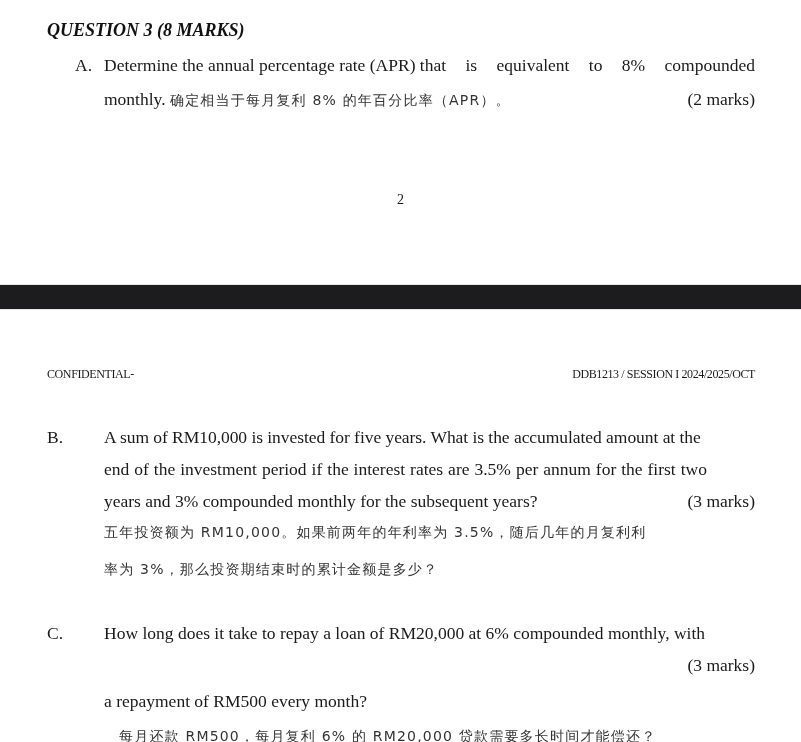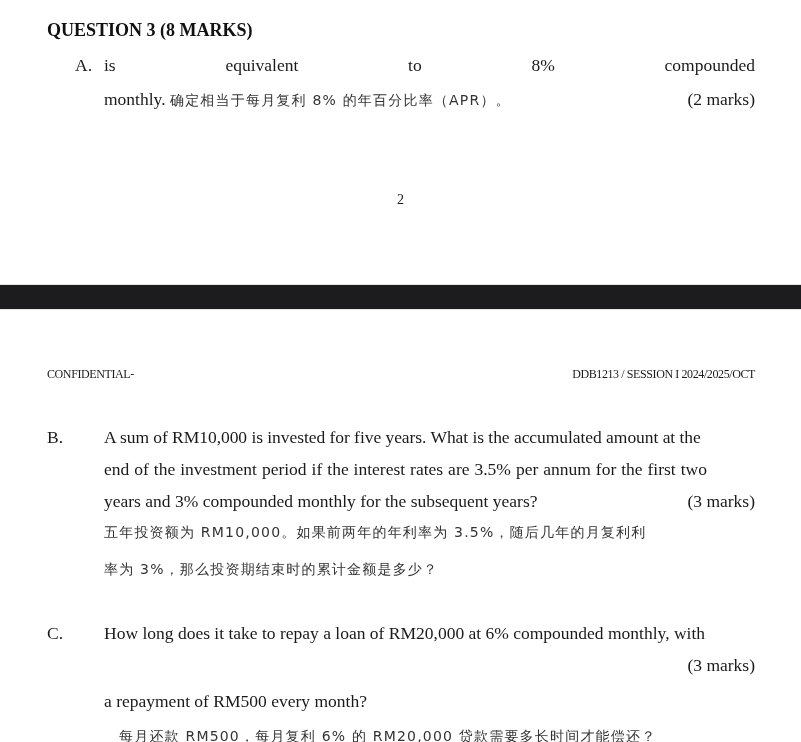--- a/index.html
+++ b/index.html
@@ -13,20 +13,21 @@
       position: relative;
       overflow: hidden;
       font-family: "Liberation Serif", "DejaVu Serif", serif;
       color: #1a1a1a;
     }
     .abs { position: absolute; white-space: nowrap; }
     .heading {
       left: 47px; top: 20px;
       font-size: 18px; font-weight: bold;
       color: #111;
+      font-style: italic;
     }
     .line {
       font-size: 17.5px;
       line-height: 20px;
     }
     .cjk {
       font-family: "DejaVu Sans", sans-serif;
       font-size: 14px;
       color: #333;
       letter-spacing: 1.2px;
@@ -67,20 +68,21 @@
     .header-right { right: 46px; }
   </style>
 </head>
 <body>
 
 <div class="abs heading">QUESTION 3 (8 MARKS)</div>
 
 <div class="abs label" style="left:75px; top:55px;">A.</div>
 
 <div class="abs line justify" style="left:104px; top:55px;">
+  <span>Determine the annual percentage rate (APR) that</span>
   <span>is</span>
   <span>equivalent</span>
   <span>to</span>
   <span>8%</span>
   <span>compounded</span>
 </div>
 
 <div class="abs line" style="left:104px; top:89px;">
   <span>monthly.</span>
   <span class="cjk">确定相当于每月复利 8% 的年百分比率（APR）。</span>

